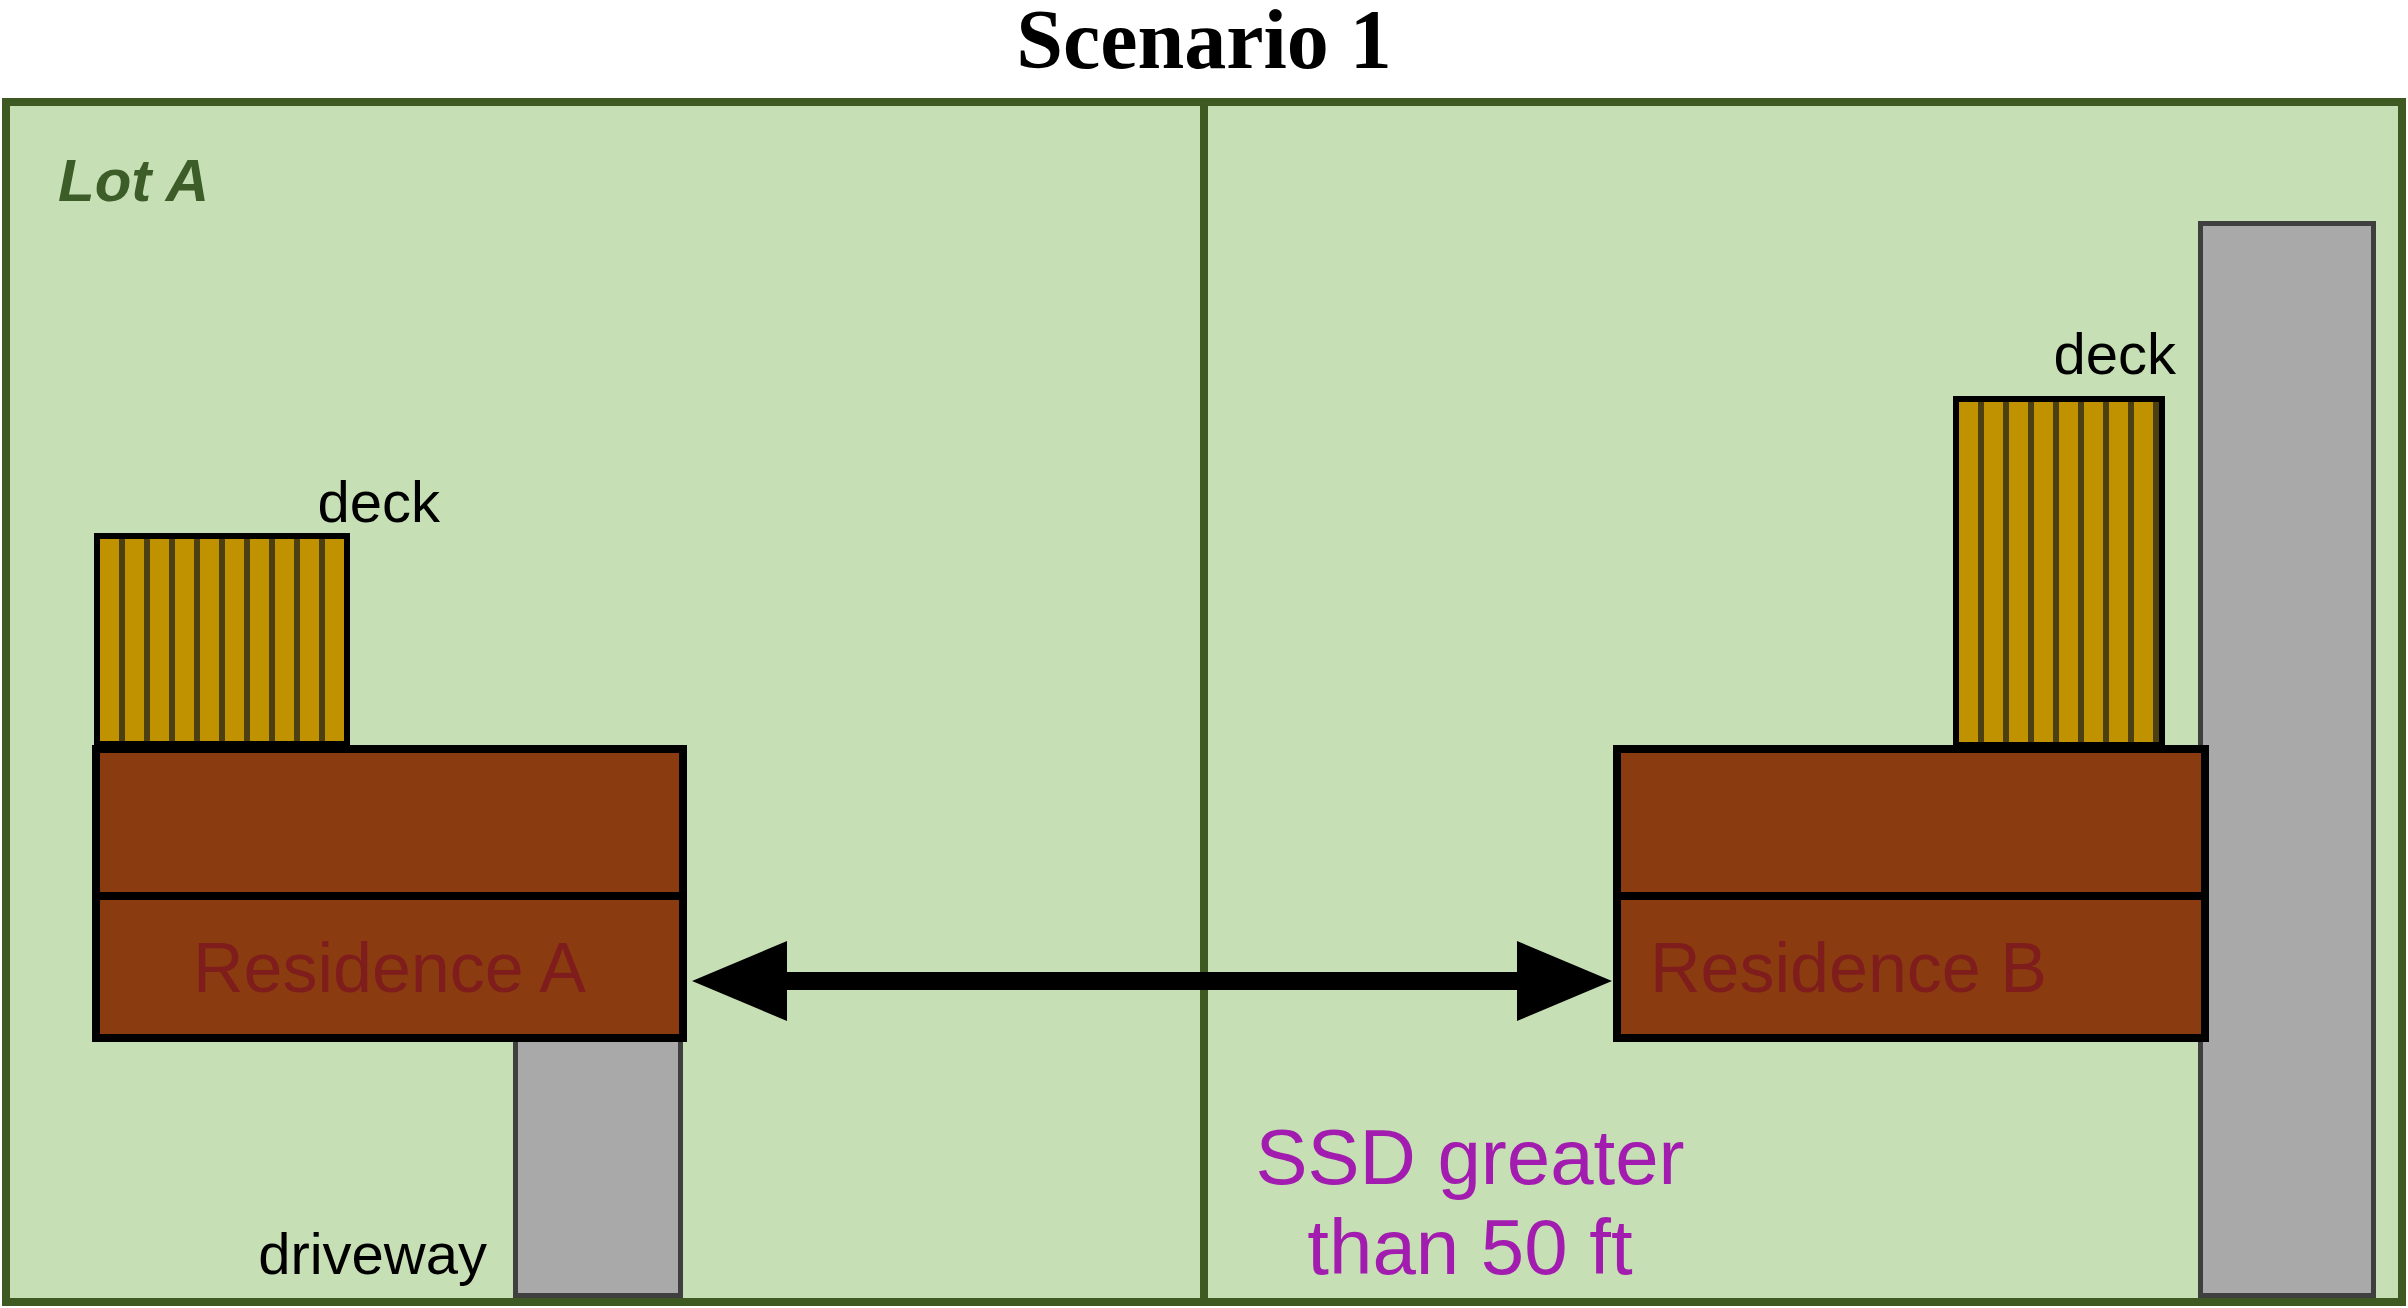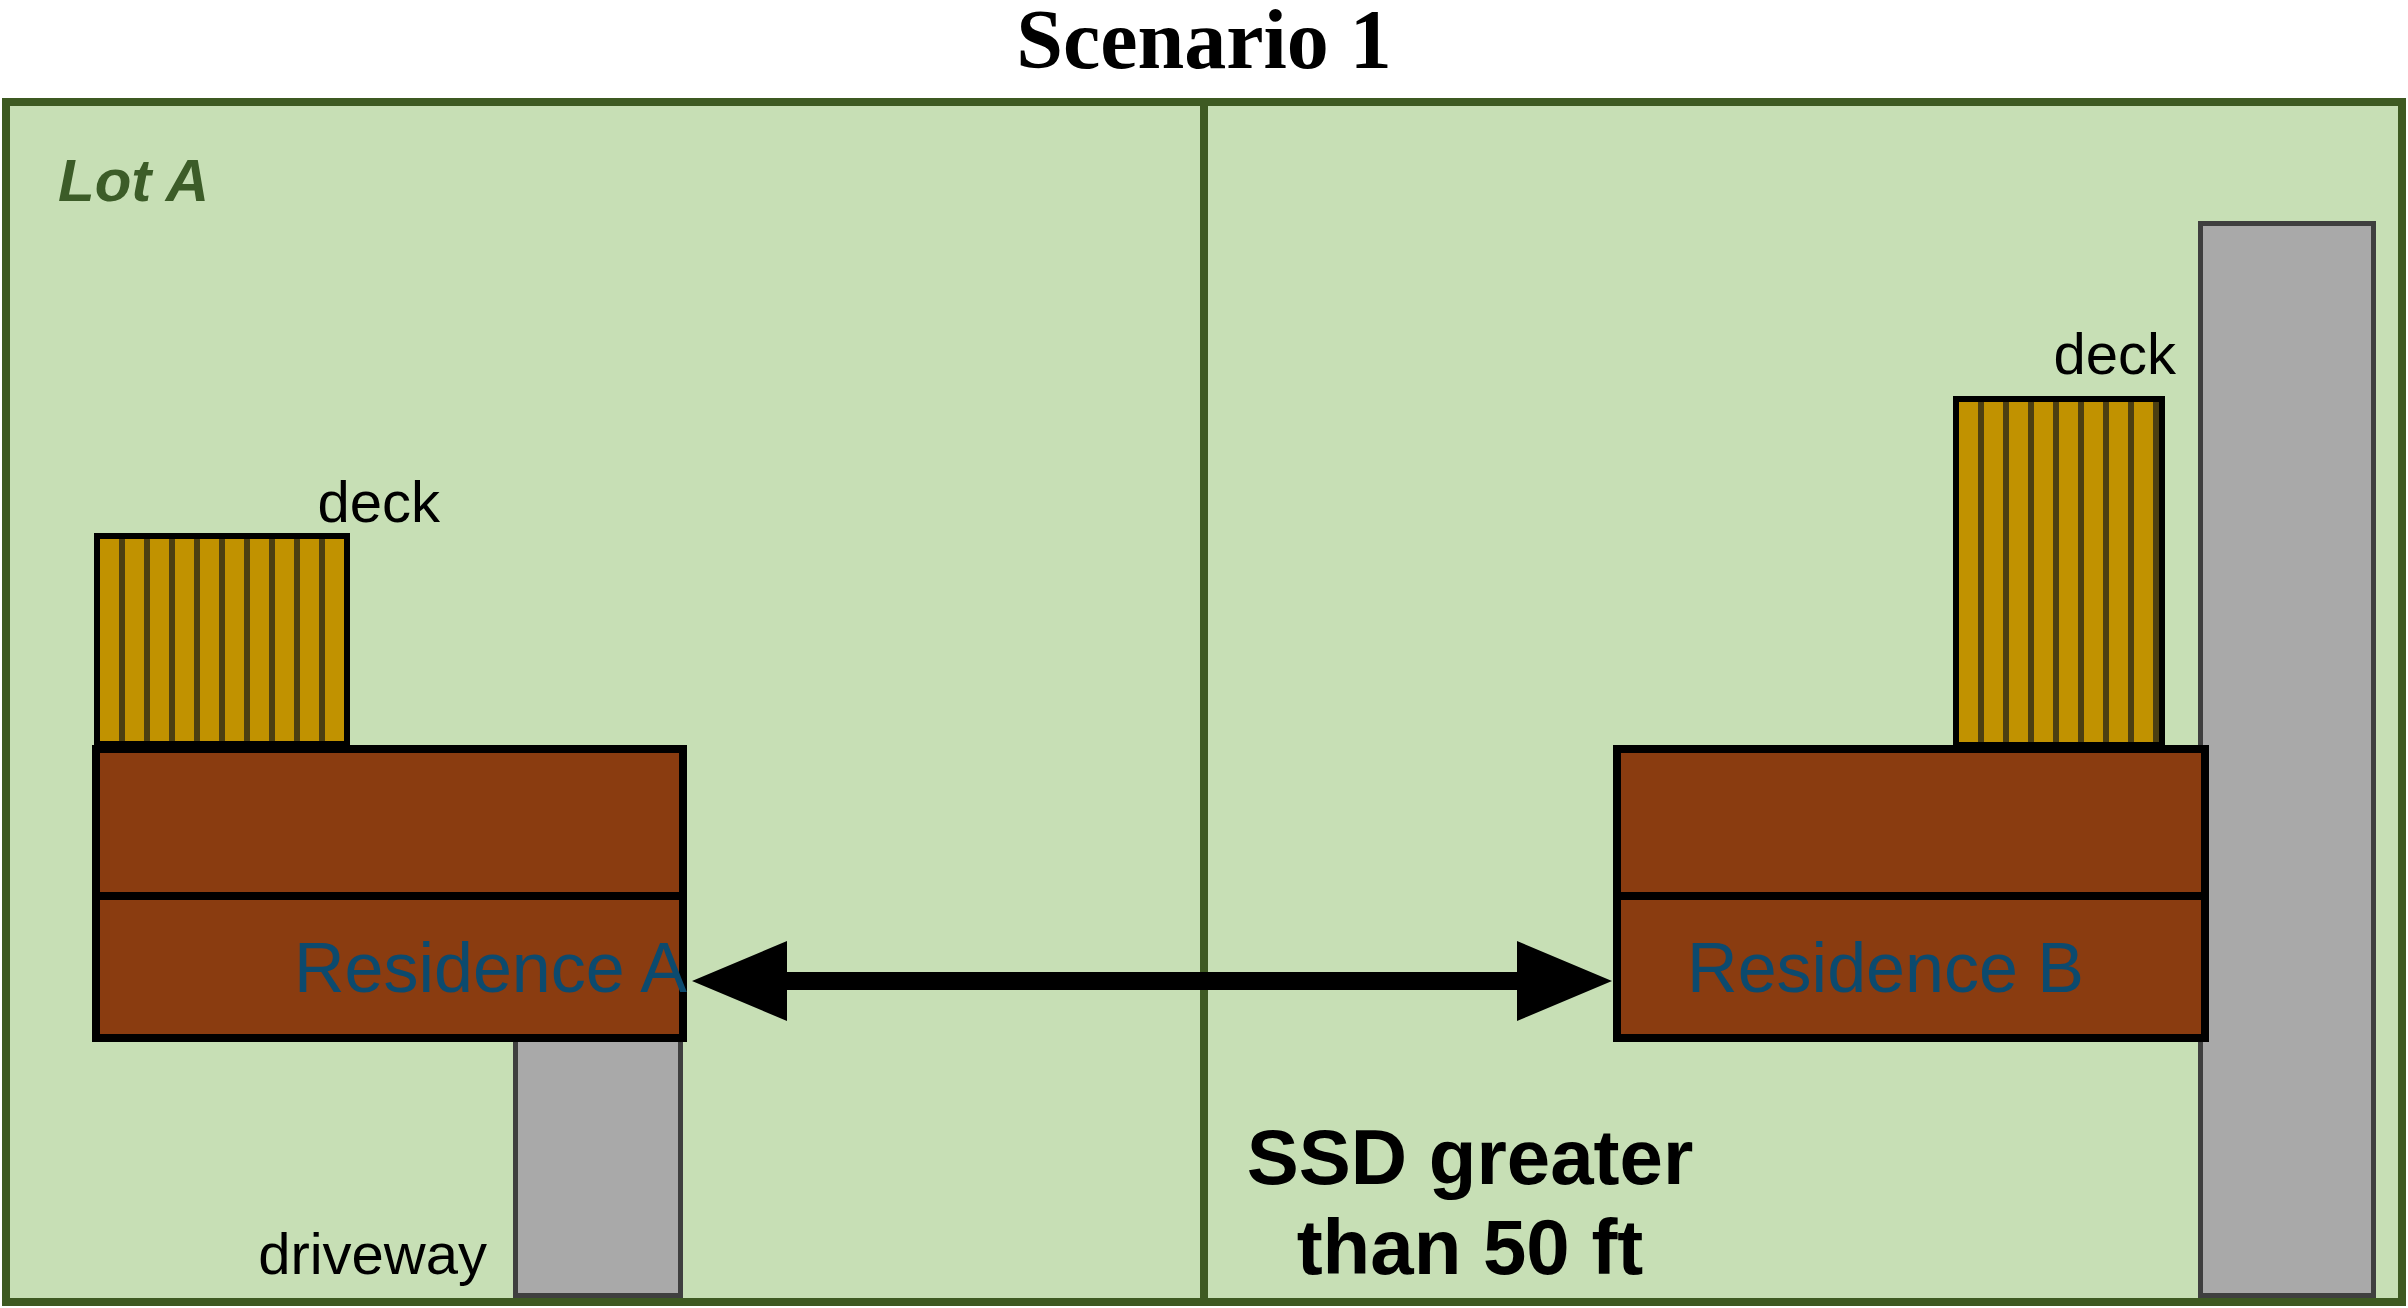--- a/index.html
+++ b/index.html
@@ -76,23 +76,23 @@
     z-index: 4;
   }
   .residence-a { left: 92px;   top: 745px; width: 595px; height: 297px; }
   .residence-b { left: 1613px; top: 745px; width: 596px; height: 297px; }
   .residence-divider {
     position: absolute;
     left: -8px; right: -8px; top: 139px; height: 8px;
     background: #000000;
   }
   .residence-label {
-    text-align: right;
+    text-align: center;
     font-size: 70px;
-    color: #0c4a6e;
+    color: #7f1d1d;
     z-index: 5;
     white-space: nowrap;
   }
   .residence-a-label { left: 92px;   top: 928px; width: 595px; }
   .residence-b-label { left: 1613px; top: 928px; width: 471px; }
 
   
   .driveway {
     box-sizing: border-box;
     border: 5px solid #3f3f3f;
@@ -115,23 +115,23 @@
   .driveway-label { left: 187px; top: 1220px; width: 300px; }
 
   
   .arrow-svg { left: 680px; top: 935px; width: 940px; height: 92px; z-index: 7; }
 
   
   .ssd {
     left: 1205px; top: 1112px; width: 530px;
     text-align: center;
     font-size: 78px;
-    font-weight: bold;
+    font-weight: normal;
     line-height: 90px;
-    color: #000000;
+    color: #a21caf;
     z-index: 7;
   }
 </style>
 </head>
 <body>
 
 <div id="stage">
 
   <div class="abs title">Scenario 1</div>
 

